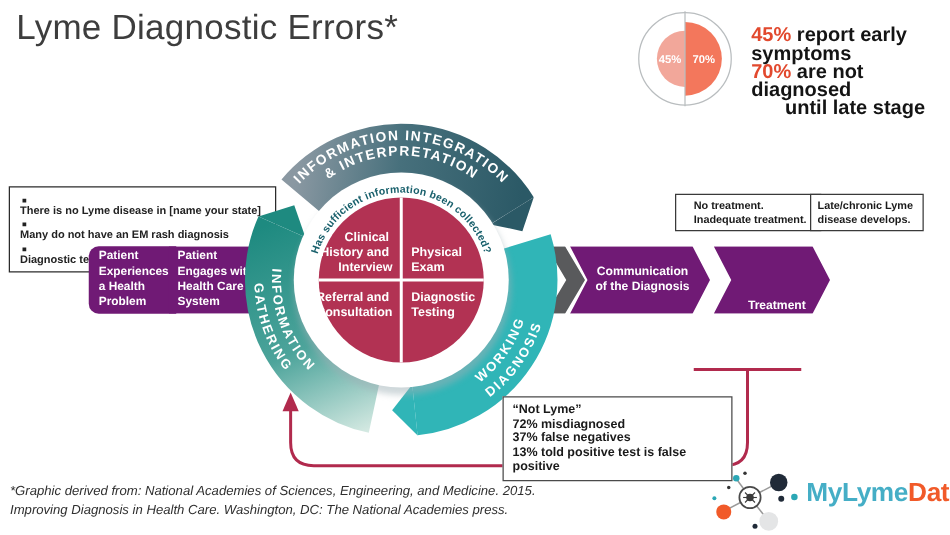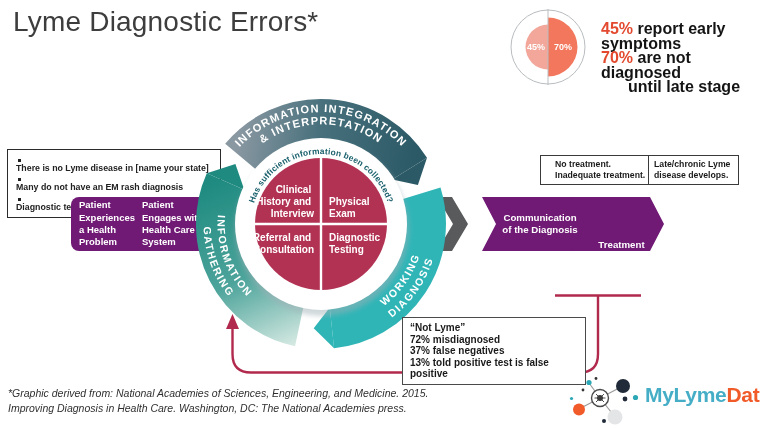--- a/index.html
+++ b/index.html
@@ -28,21 +28,21 @@
   .step{background:#701a75;color:#fff;font-weight:700;position:absolute;top:197px;height:54px;
         display:flex;flex-direction:column;justify-content:center;}
   .step .ln{font-size:9.5px;line-height:12.3px;}
   .pre1{left:71px;width:62px;border-radius:8px 0 0 8px;padding-left:8px;}
   .pre2{left:135px;width:84px;padding-left:7px;
         clip-path:polygon(0 0,calc(100% - 13px) 0,100% 50%,calc(100% - 13px) 100%,0 100%);}
   .conn{position:absolute;top:197px;height:54px;width:31px;background:#595a5c;
         clip-path:polygon(0 0,15px 0,31px 50%,15px 100%,0 100%,16px 50%);}
   .bar{align-items:center;text-align:center;}
   .bar .ln{font-size:9.7px;line-height:12px;}
-  .bar-comm{left:482px;width:112px;padding:0 6px 0 10px;box-sizing:border-box;
+  .bar-comm{left:456px;width:112px;padding:0 6px 0 10px;box-sizing:border-box;
         clip-path:polygon(0 0,calc(100% - 14px) 0,100% 50%,calc(100% - 14px) 100%,0 100%,14px 50%);}
   .bar-treat{left:571px;width:93px;padding-left:8px;box-sizing:border-box;
         clip-path:polygon(0 0,calc(100% - 14px) 0,100% 50%,calc(100% - 14px) 100%,0 100%,14px 50%);justify-content:flex-end;}
   .bar-out{left:667px;width:68px;padding-left:8px;box-sizing:border-box;border-radius:0 10px 10px 0;
         clip-path:polygon(0 0,100% 0,100% 100%,0 100%,14px 50%);}
 
   
   .callout{position:absolute;background:#fff;border:1px solid #3a3a3a;padding:3px 5px;
            font-size:8.7px;line-height:11px;font-weight:600;color:#1a1a1a;}
   .co-treat{left:540px;top:155px;width:96px;padding-left:14px;}

